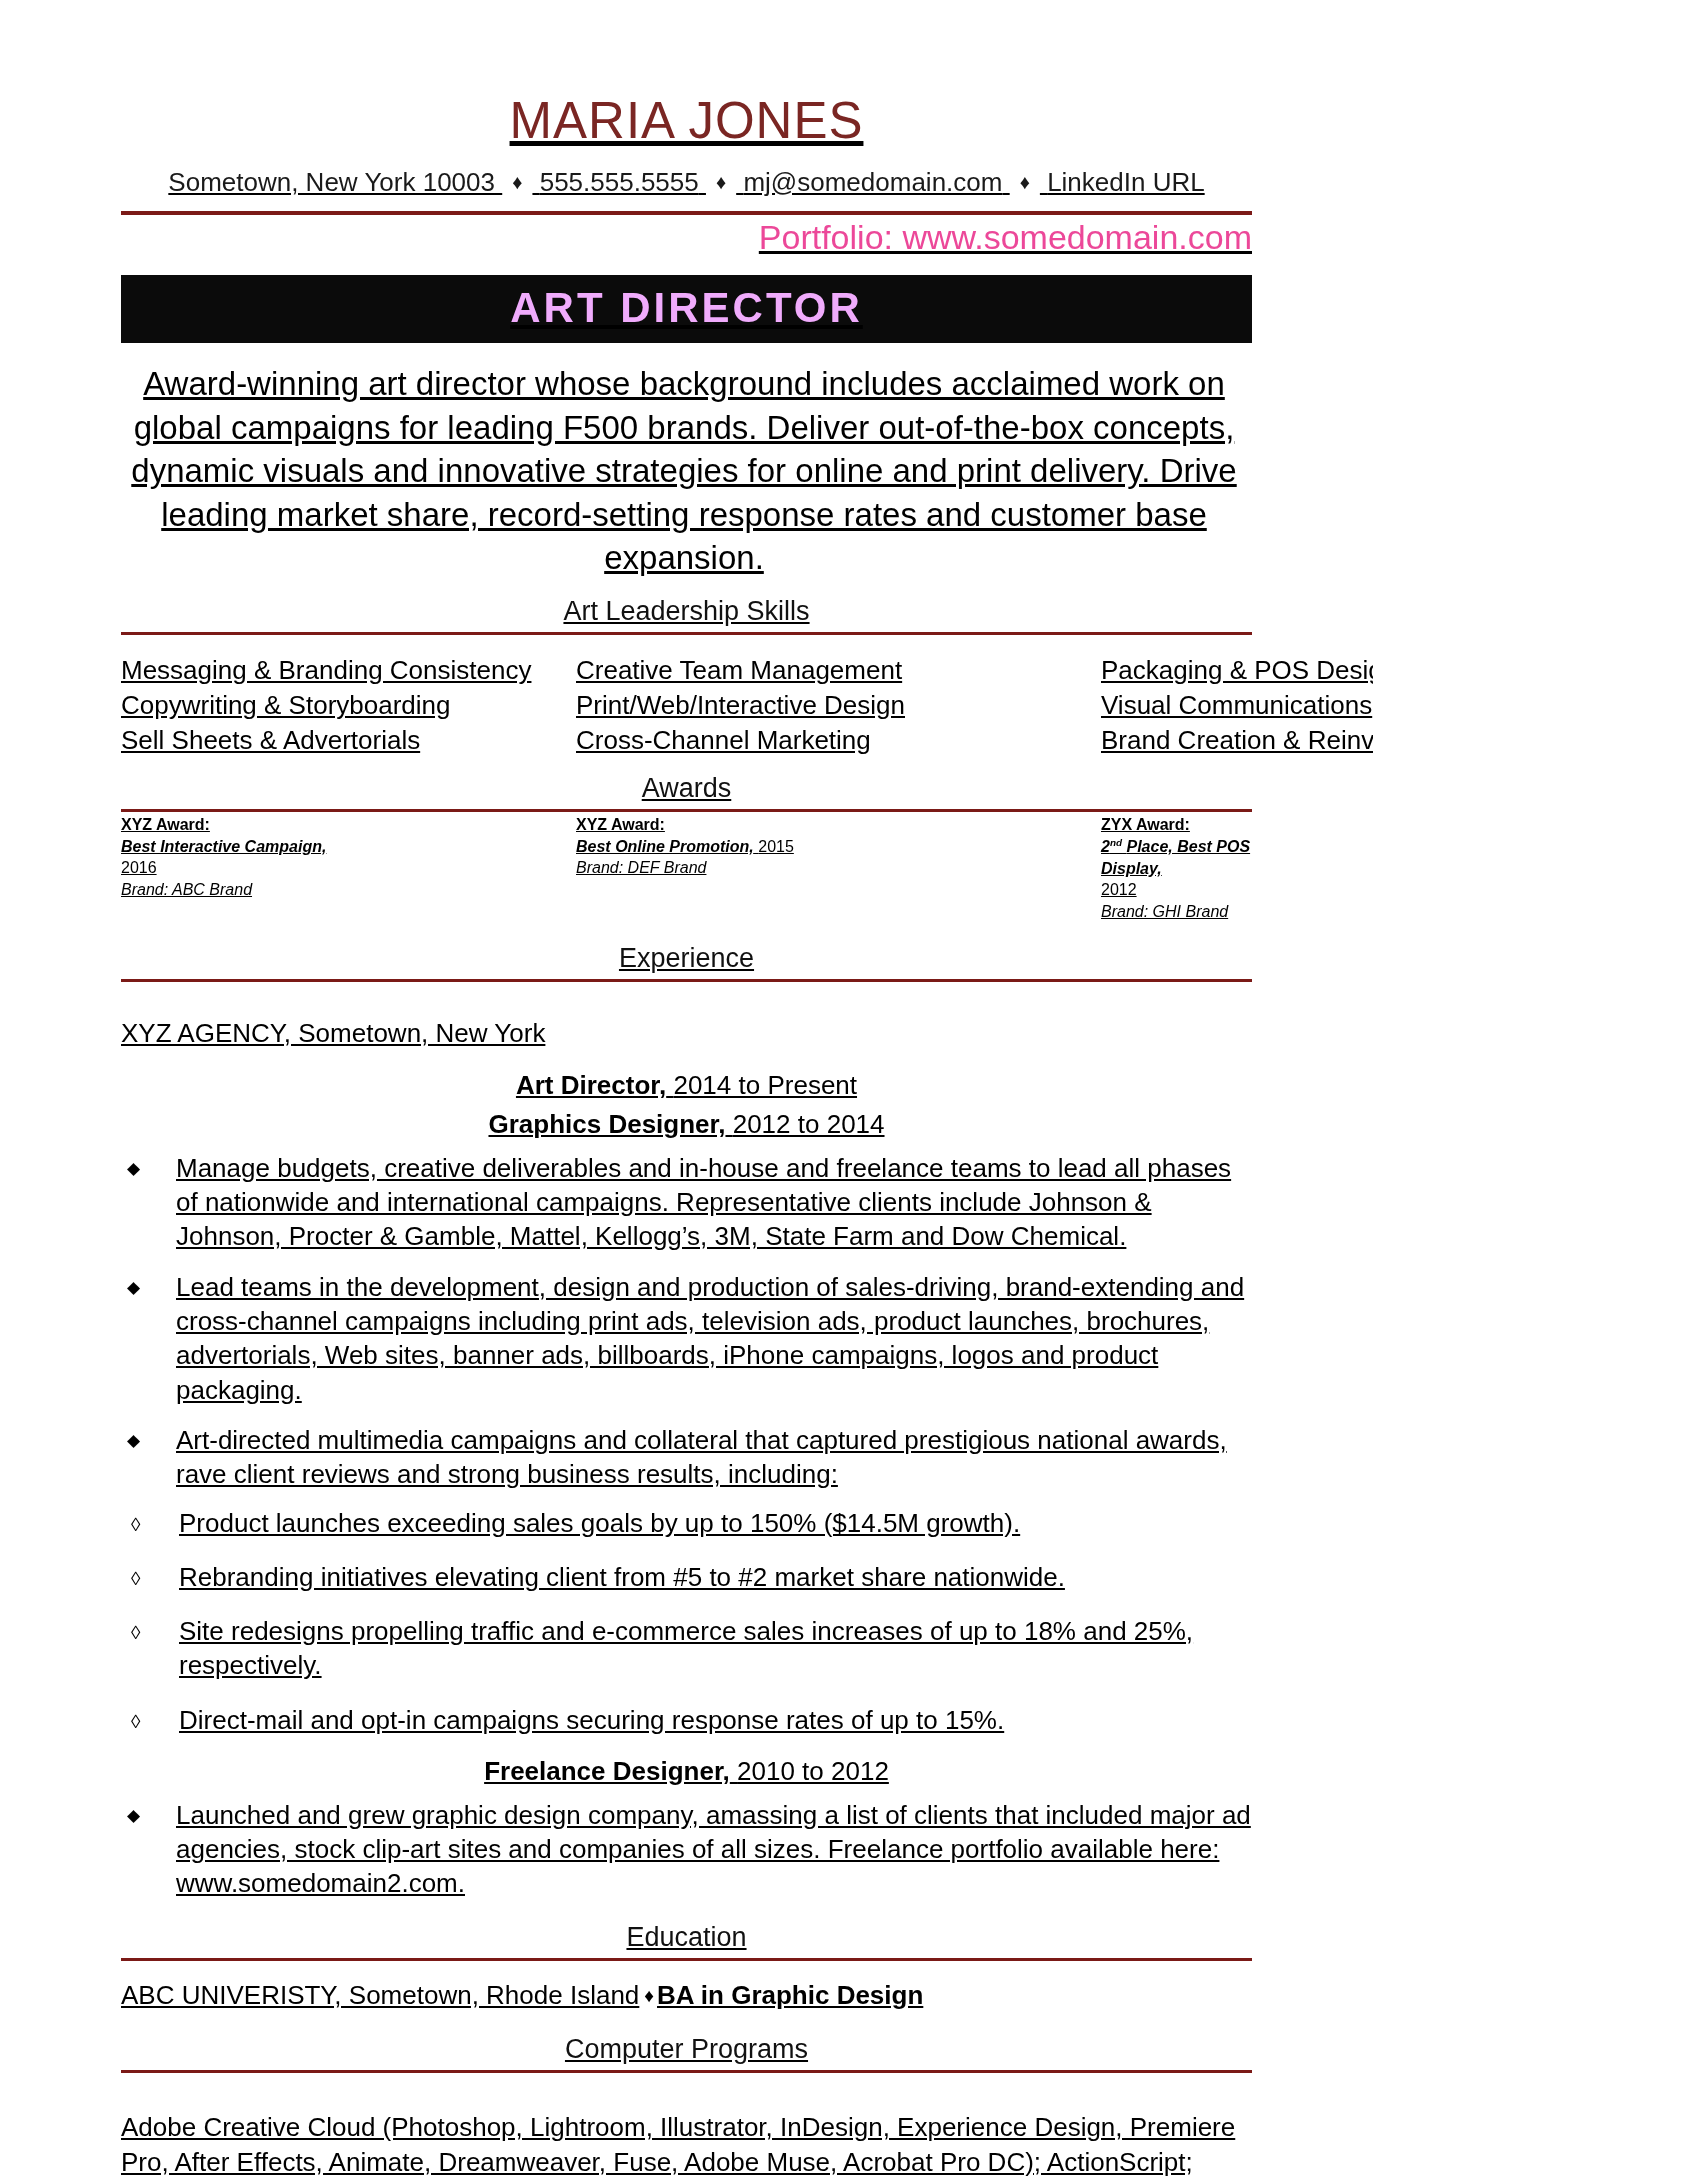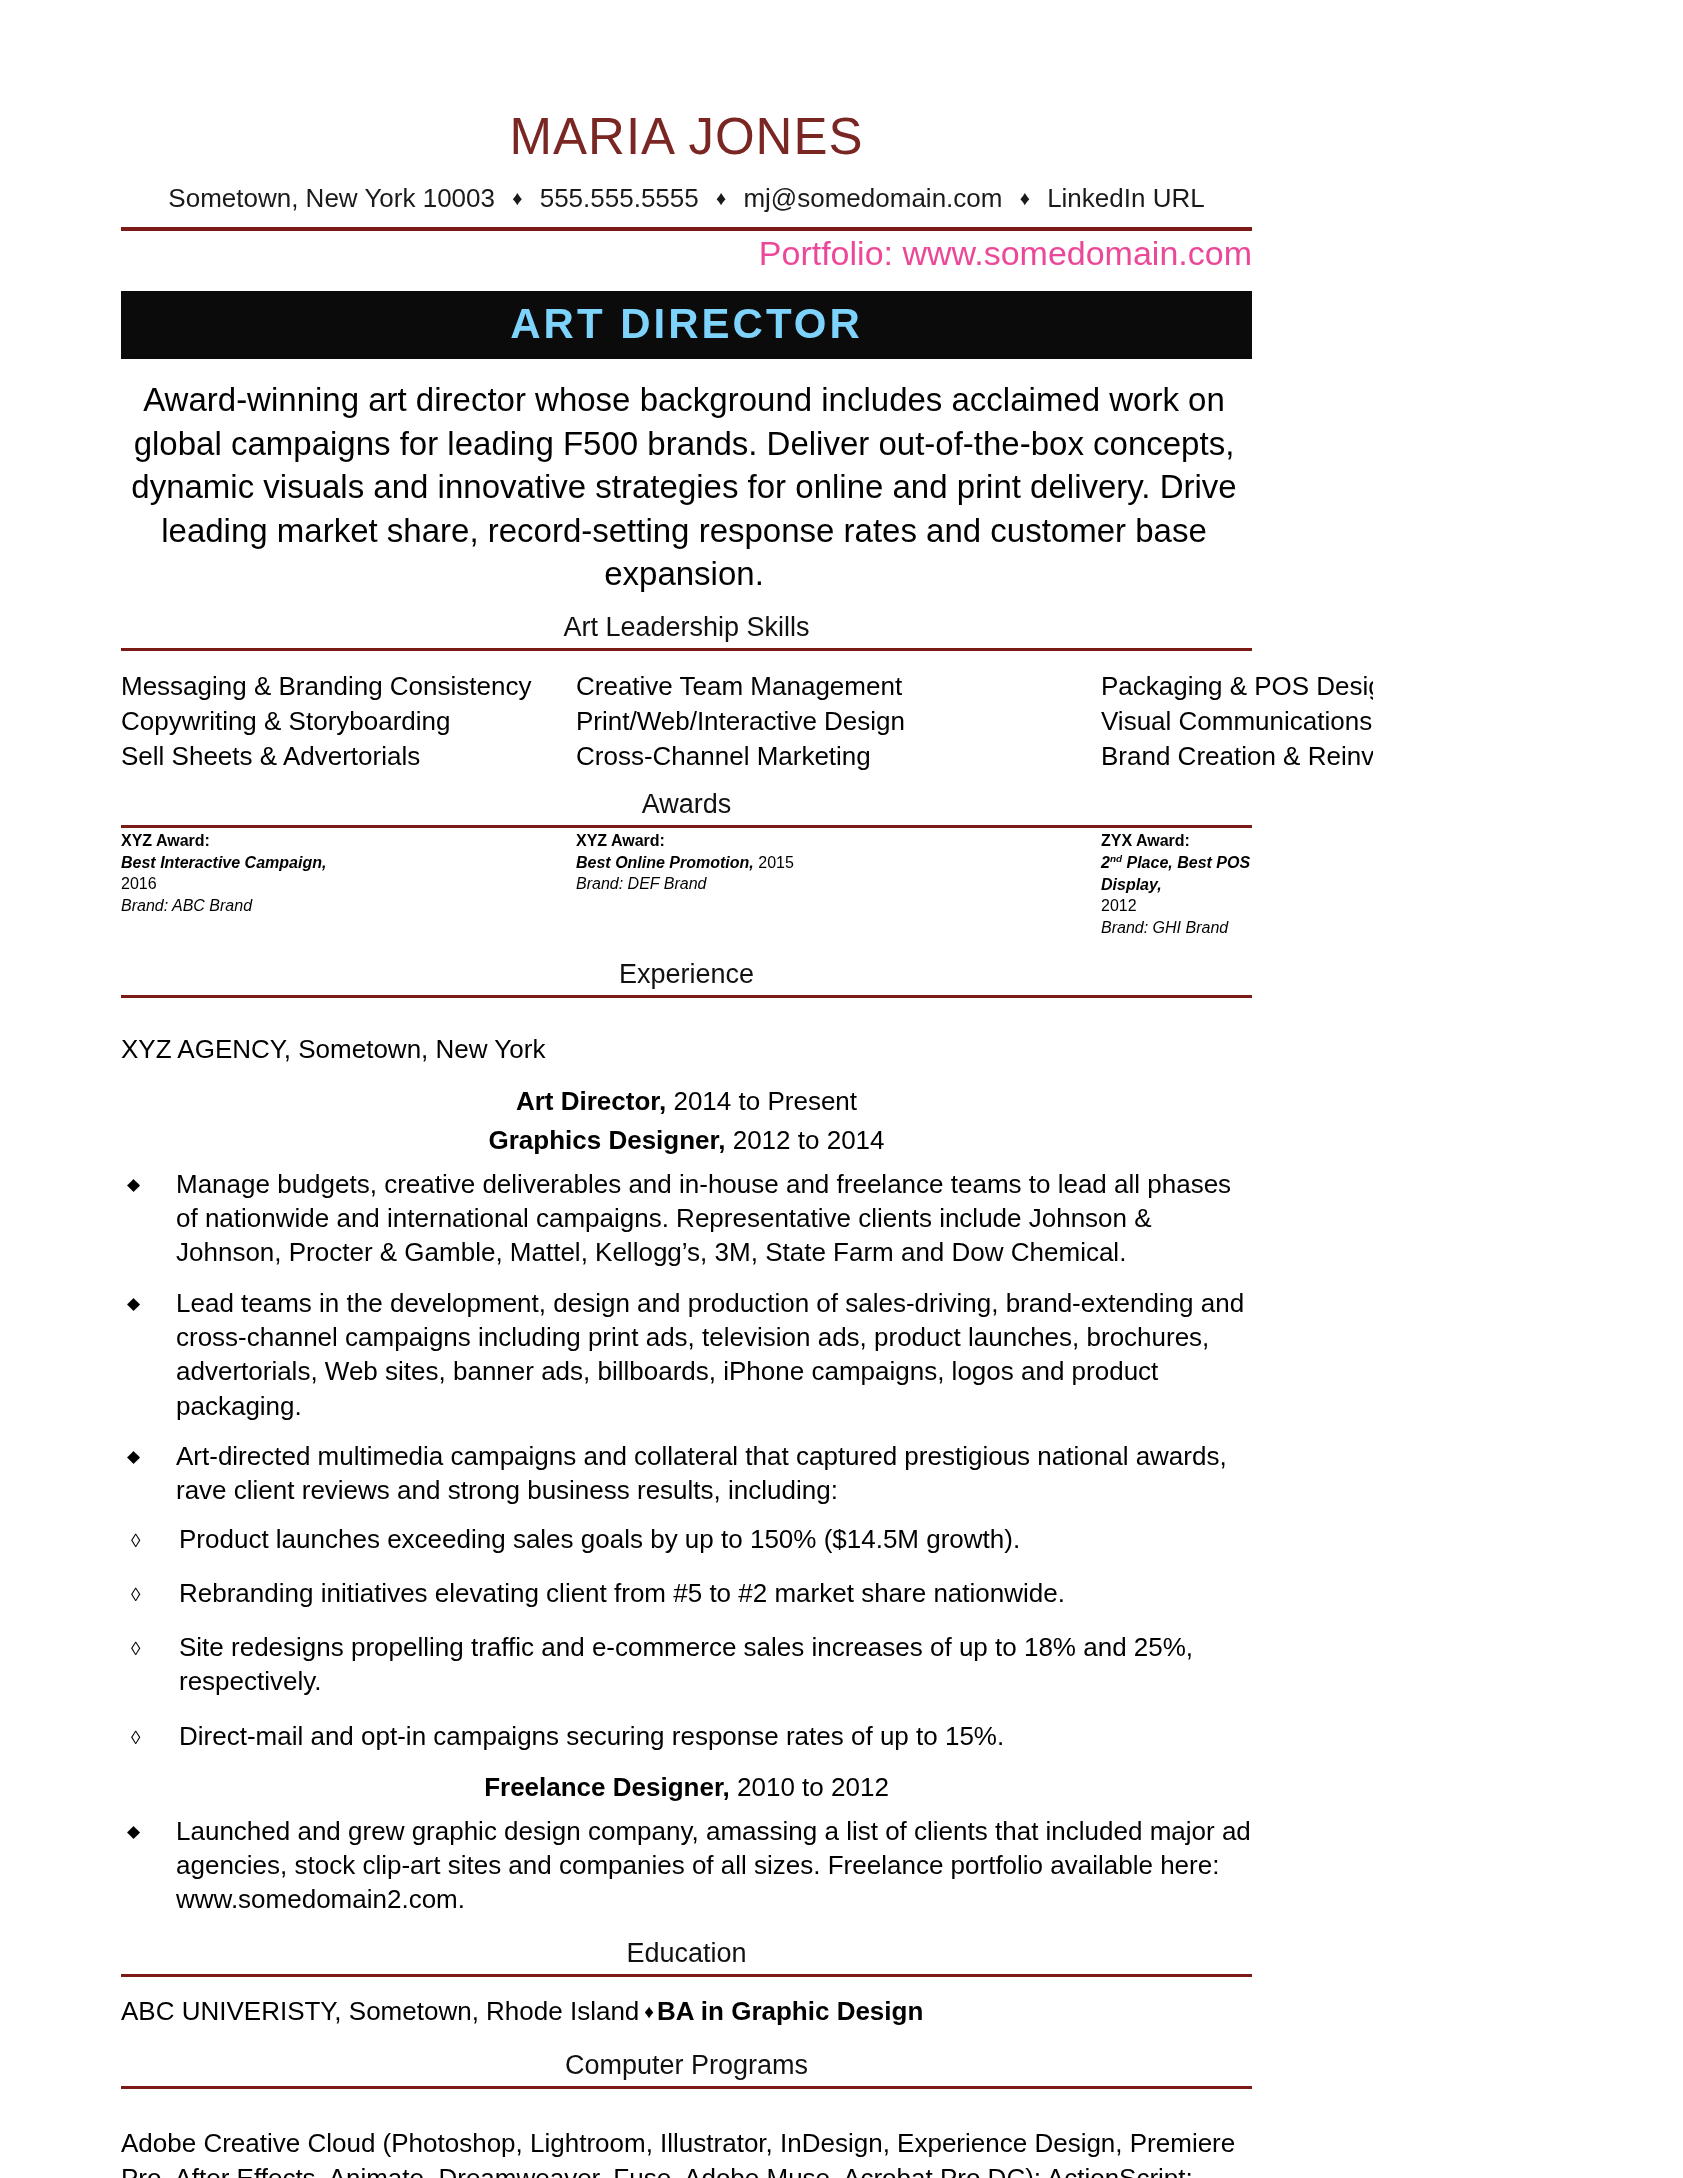--- a/index.html
+++ b/index.html
@@ -12,22 +12,23 @@
     height: 2178px;
     font-family: "Liberation Sans", sans-serif;
     color: #000000;
     -webkit-font-smoothing: antialiased;
   }
   .page {
     position: relative;
     width: 1373px;
     height: 2178px;
     box-sizing: border-box;
-    padding: 16px 121px;
+    padding: 0 121px;
     overflow: hidden;
+    text-decoration: underline;
   }
 
   
   .name {
     text-align: center;
     color: #7A2623;
     font-size: 51px;
     font-weight: 400;
     letter-spacing: 1px;
     line-height: 1;
@@ -58,21 +59,21 @@
     color: #ec4899;
     font-size: 34px;
     line-height: 1;
     margin-top: 5px;
   }
 
   
   .banner {
     margin-top: 21px;
     background: #0b0b0b;
-    color: #7dd3fc;
+    color: #f0abfc;
     text-align: center;
     font-size: 42px;
     font-weight: 700;
     letter-spacing: 3px;
     padding: 11px 0 13px 0;
     line-height: 1.05;
   }
 
   
   .summary {

